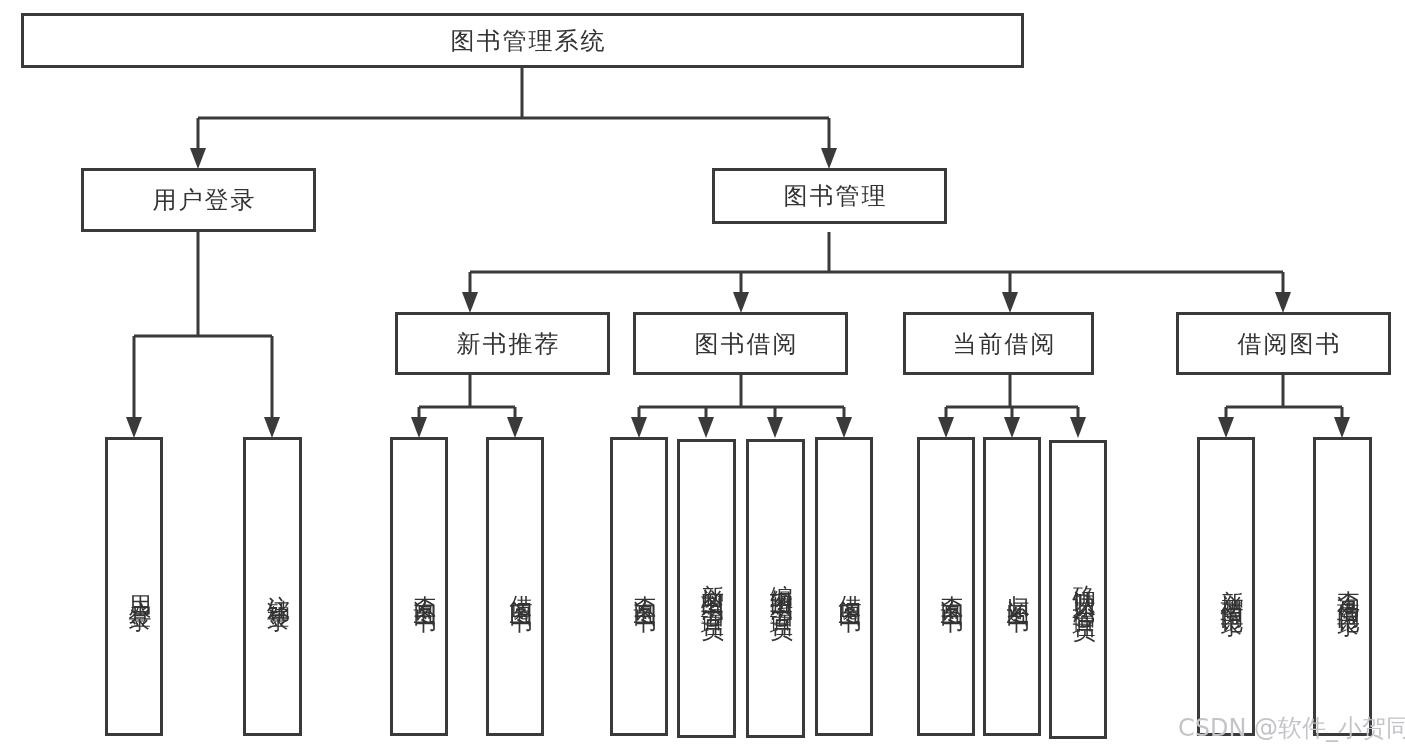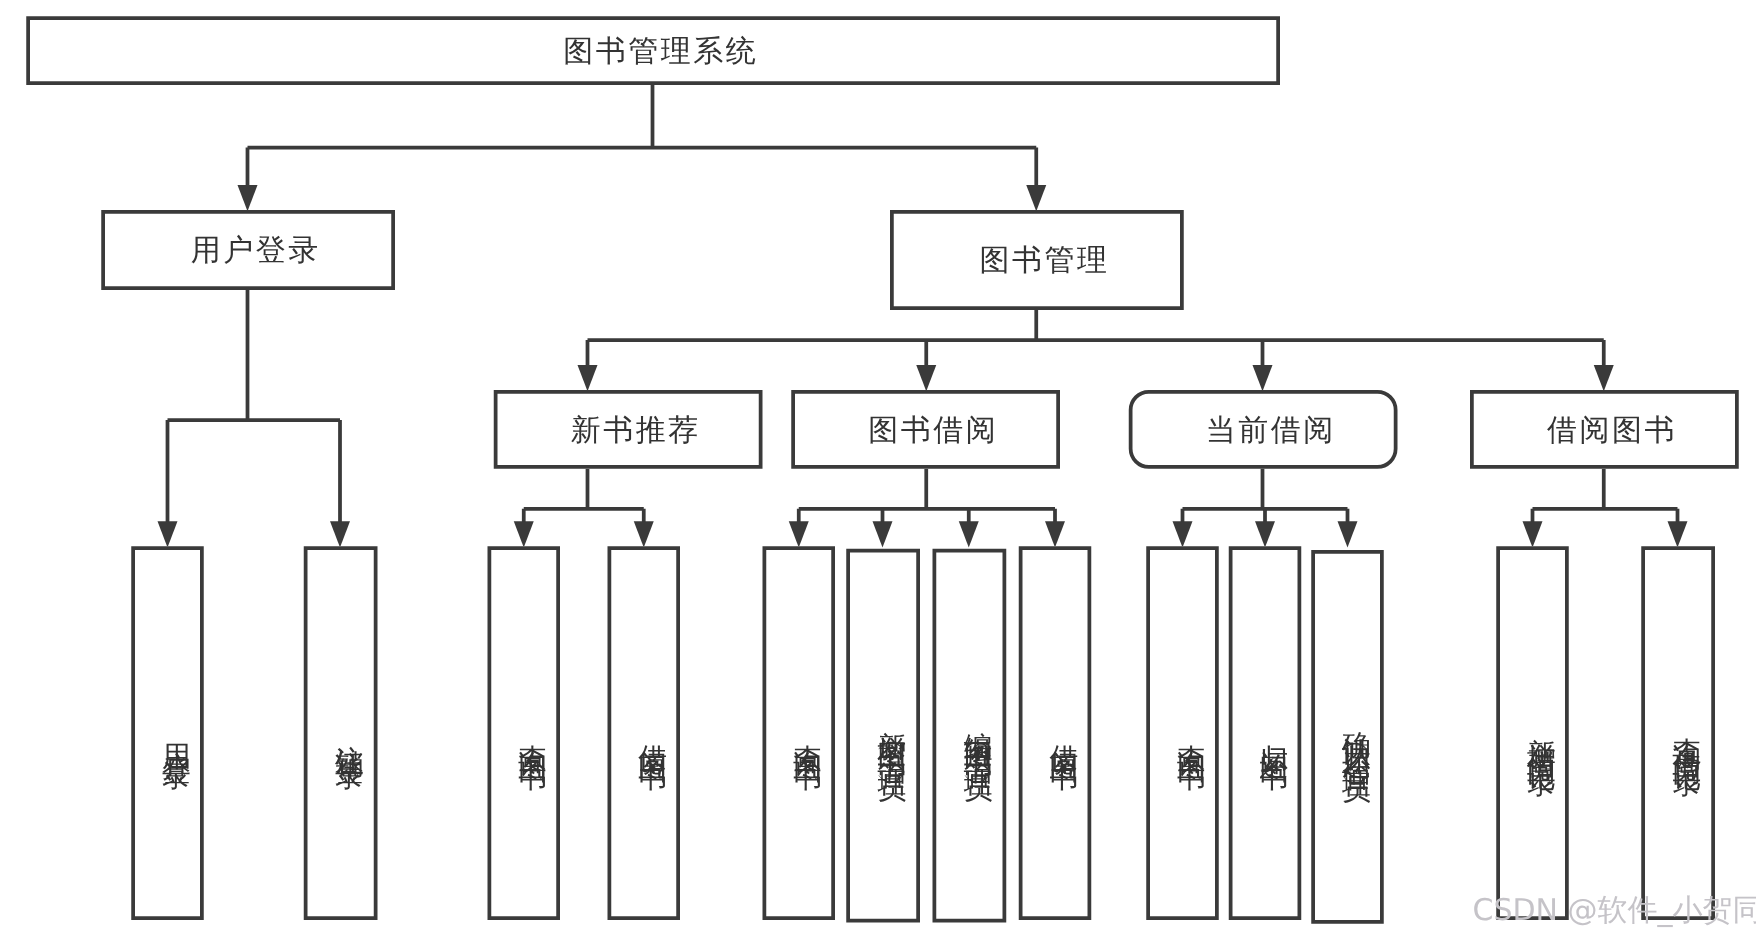--- a/index.html
+++ b/index.html
@@ -102,31 +102,31 @@
     <polygon class="arrowhead" points="1334,417 1350,417 1342,438"></polygon>
   </svg>
 
   <div class="box h" style="left:21px; top:13px; width:1003px; height:55px;">
     <span>图书管理系统</span>
   </div>
 
   <div class="box h" style="left:81px; top:168px; width:235px; height:64px;">
     <span>用户登录</span>
   </div>
-  <div class="box h" style="left:712px; top:168px; width:235px; height:80px;justify-content:center;">
+  <div class="box h" style="left:712px; top:168px; width:235px; height:56px;justify-content:center;">
     <span>图书管理</span>
   </div>
 
   <div class="box h" style="left:363px; top:312px; width:215px; height:63px;margin-left:32px;">
     <span>新书推荐</span>
   </div>
   <div class="box h" style="left:633px; top:312px; width:215px; height:63px;text-align:center;">
     <span>图书借阅</span>
   </div>
-  <div class="box h" style="left:903px; top:312px; width:215px; height:63px;border-radius:16px;">
+  <div class="box h" style="left:903px; top:312px; width:191px; height:63px;">
     <span>当前借阅</span>
   </div>
   <div class="box h" style="left:1176px; top:312px; width:215px; height:63px;">
     <span>借阅图书</span>
   </div>
 
   <div class="box v" style="left:105px; top:437px; width:58px; height:299px;">
     <span>用户登录</span>
   </div>
   <div class="box v" style="left:243px; top:437px; width:59px; height:299px;">

